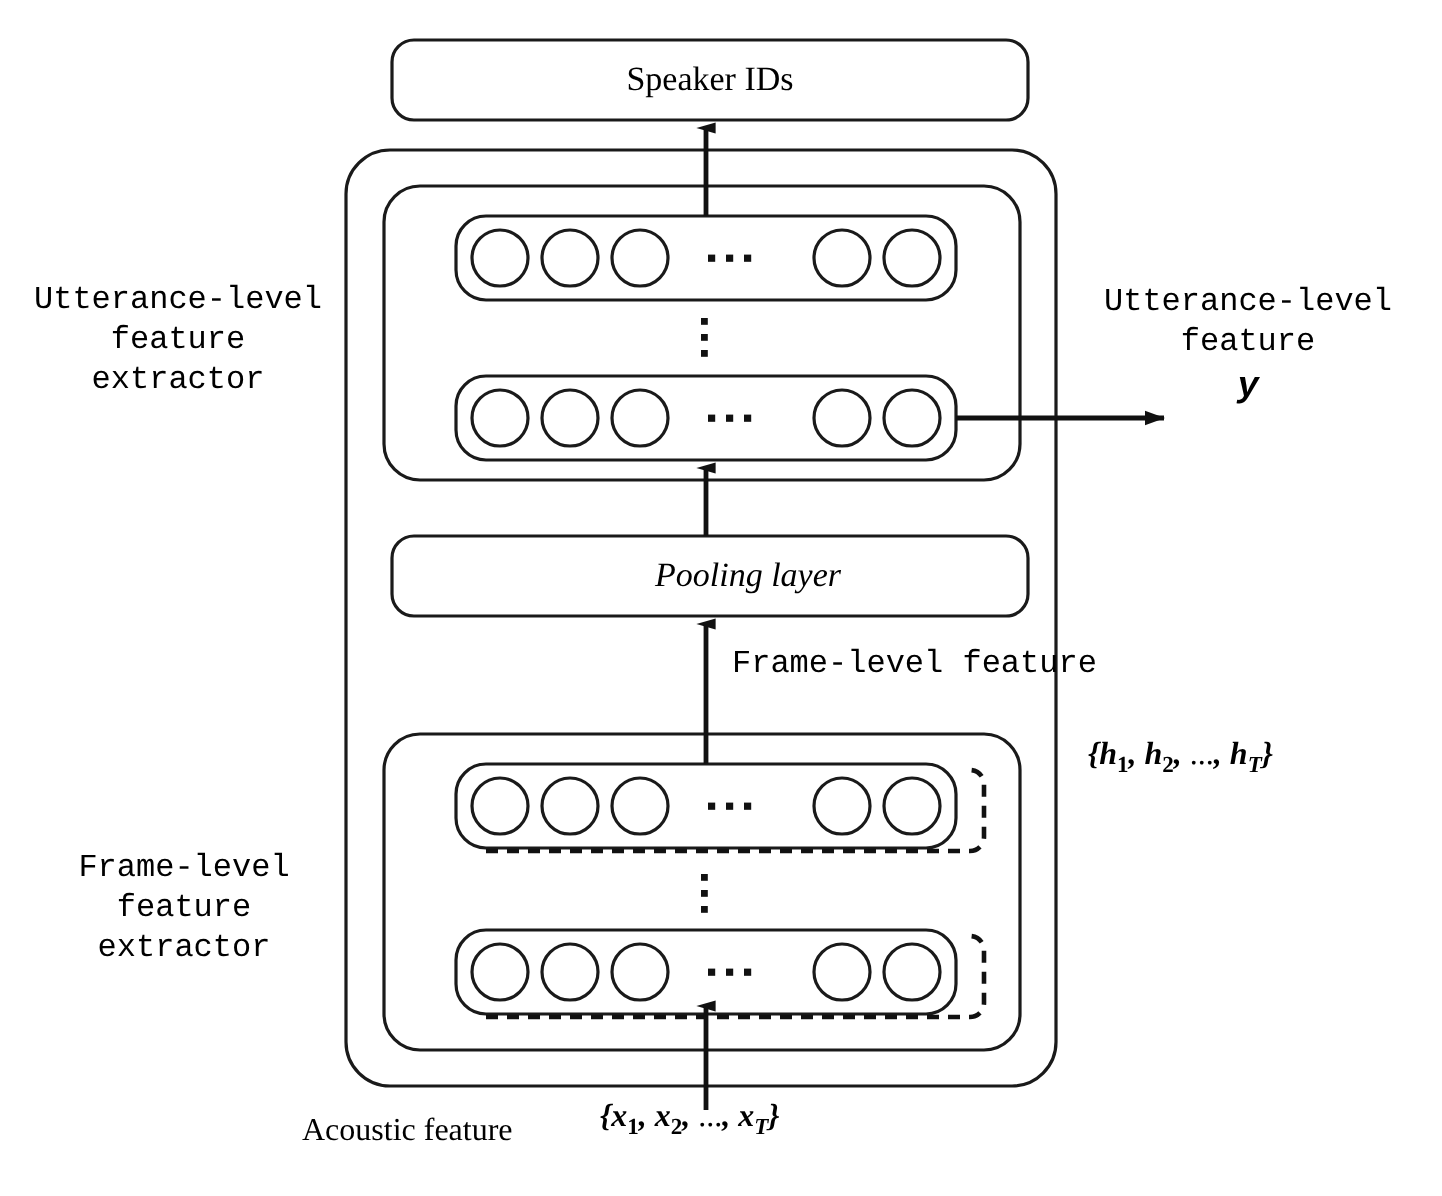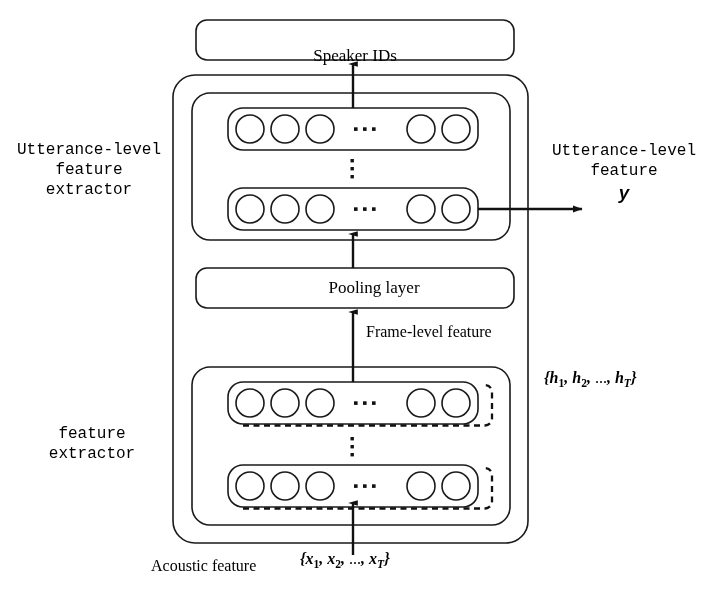--- a/index.html
+++ b/index.html
@@ -142,42 +142,43 @@
         <rect x="372" y="401.3" width="3.6" height="3.6"></rect>
       </g>
       <g>
         <rect x="354" y="484.3" width="3.6" height="3.6"></rect>
         <rect x="363" y="484.3" width="3.6" height="3.6"></rect>
         <rect x="372" y="484.3" width="3.6" height="3.6"></rect>
       </g>
     </g>
   </svg>
 
-  <div class="lbl t17" style="left:196px;top:29px;width:318px;margin-top:16px;">Speaker IDs</div>
+  <div class="lbl t17" style="left:196px;top:29px;width:318px;">Speaker IDs</div>
 
-  <div class="lbl t17" style="left:196px;top:277px;width:356px;">Pooling layer</div>
+  <div class="lbl t17" style="left:196px;top:277px;width:356px;font-style:italic;">Pooling layer</div>
 
   <div class="lbl lbl-block t16" style="left:14px;top:140px;width:150px;">
     <div>Utterance-level</div>
     <div>feature</div>
     <div>extractor</div>
   </div>
 
   <div class="lbl lbl-block t16" style="left:22px;top:424px;width:140px;">
+    <div>Frame-level</div>
     <div>feature</div>
     <div>extractor</div>
   </div>
 
   <div class="lbl lbl-block t16" style="left:540px;top:141px;width:168px;">
     <div>Utterance-level</div>
     <div>feature</div>
     <div class="mathb" style="font-size:18px;margin-top:2px;">y</div>
   </div>
 
-  <div class="lbl t16" style="left:366px;top:322px;">Frame-level feature</div>
+  <div class="lbl t16" style="left:366px;top:322px;font-family:Liberation Mono, monospace;">Frame-level feature</div>
 
   <div class="lbl t16 mathb" style="left:544px;top:320px;margin-top:48px;">
     <span>{</span><span>h</span><span class="subn">1</span><span>,&nbsp;</span><span>h</span><span class="subn">2</span><span>,&nbsp;</span><span style="font-weight:normal;font-style:normal;">...</span><span>,&nbsp;</span><span>h</span><span class="sub">T</span><span>}</span>
   </div>
 
   <div class="lbl t16" style="left:151px;top:556px;text-align:center;">Acoustic feature</div>
 
   <div class="lbl t16 mathb" style="left:300px;top:549px;">
     <span>{</span><span>x</span><span class="subn">1</span><span>,&nbsp;</span><span>x</span><span class="subn">2</span><span>,&nbsp;</span><span style="font-weight:normal;font-style:normal;">...</span><span>,&nbsp;</span><span>x</span><span class="sub">T</span><span>}</span>
   </div>

